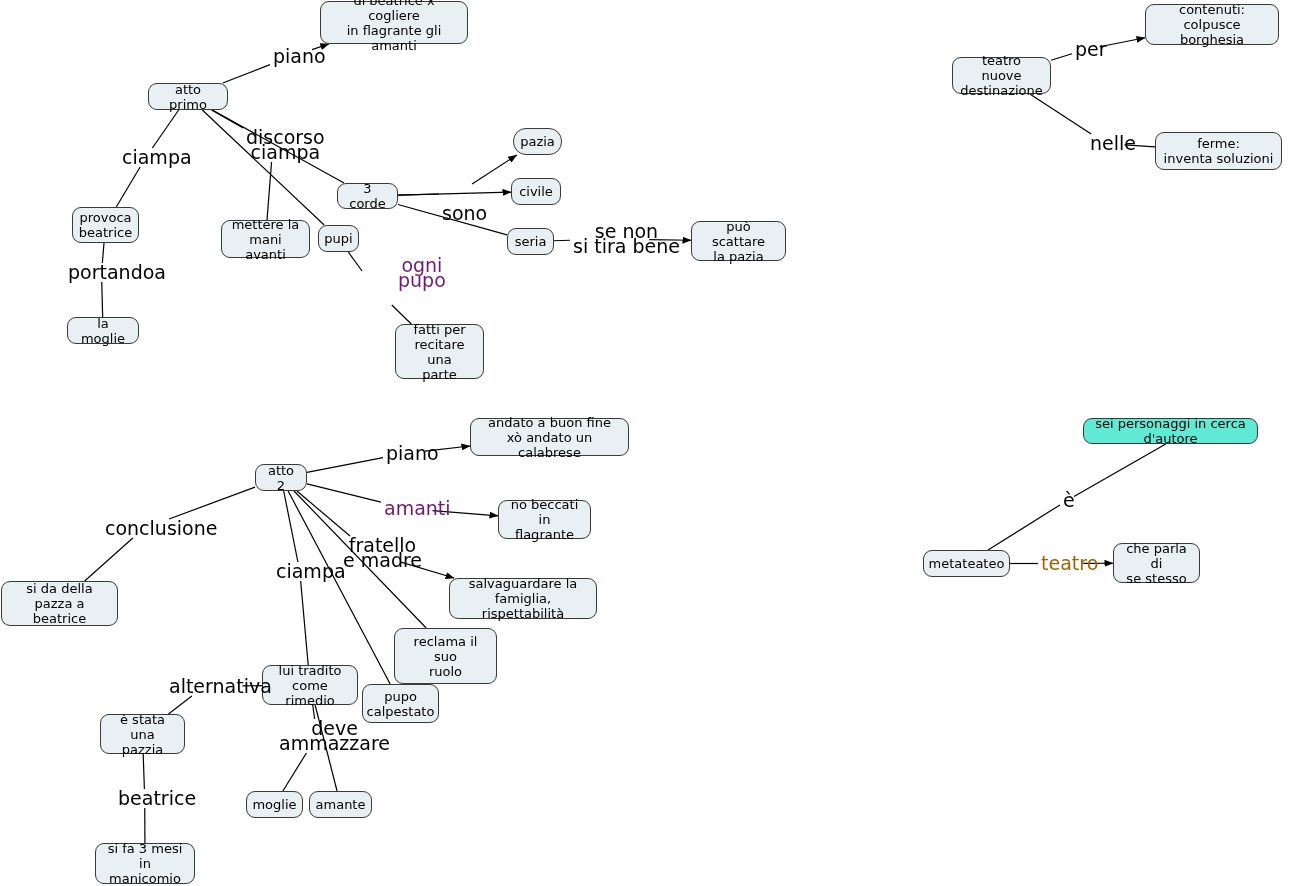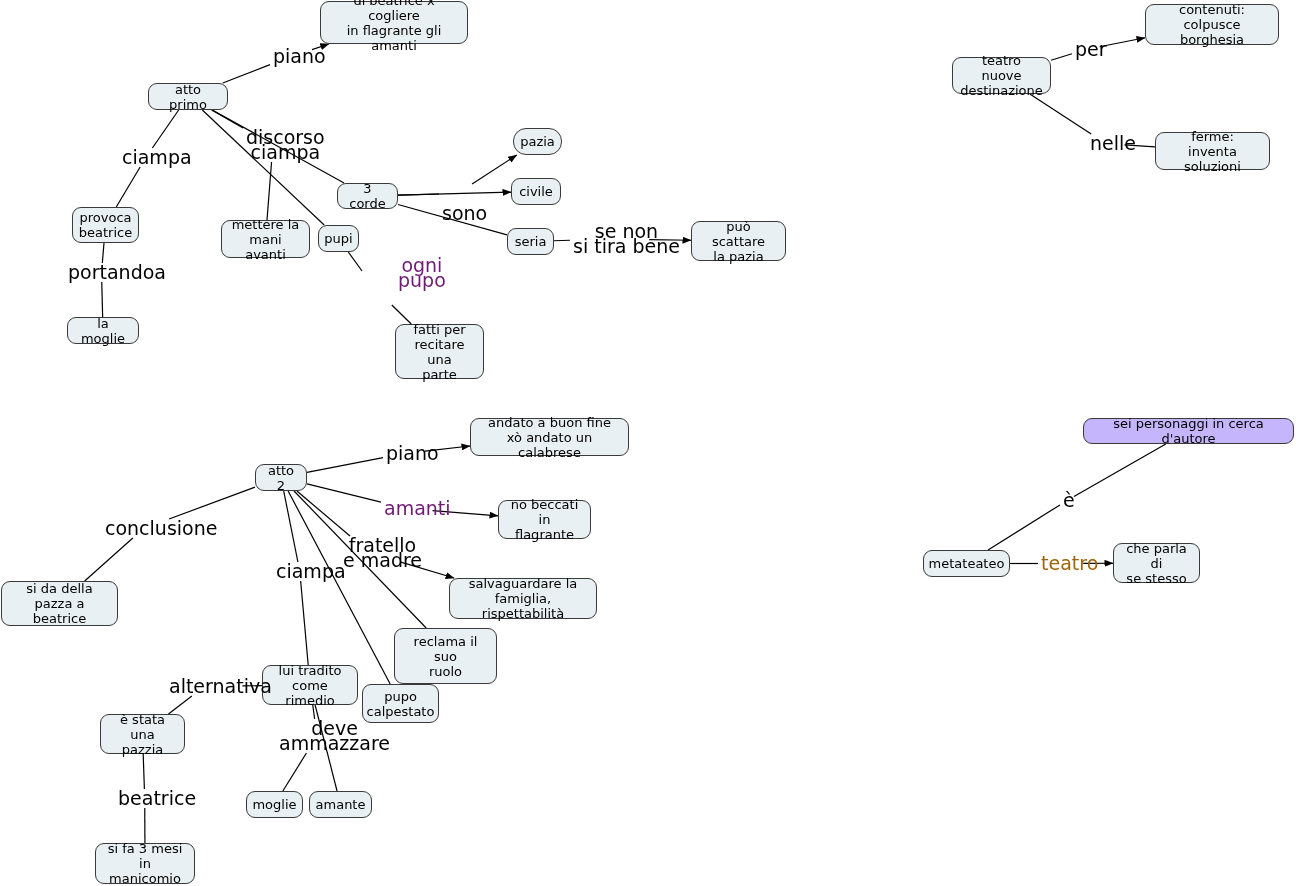--- a/index.html
+++ b/index.html
@@ -124,21 +124,21 @@
       <div class="node" style="left: 507px; top: 228px; width: 47px; height: 27px; background: rgb(233, 240, 243); border-color: rgb(58, 58, 58);">seria</div>
       <div class="node" style="left: 691px; top: 221px; width: 95px; height: 40px; background: rgb(233, 240, 243); border-color: rgb(58, 58, 58);">può scattare
 la pazia</div>
       <div class="node" style="left: 395px; top: 324px; width: 89px; height: 55px; background: rgb(233, 240, 243); border-color: rgb(58, 58, 58);">fatti per
 recitare una
 parte</div>
       <div class="node" style="left: 1145px; top: 4px; width: 134px; height: 41px; background: rgb(233, 240, 243); border-color: rgb(58, 58, 58);">contenuti:
 colpusce borghesia</div>
       <div class="node" style="left: 952px; top: 57px; width: 99px; height: 37px; background: rgb(233, 240, 243); border-color: rgb(58, 58, 58);">teatro nuove
 destinazione</div>
-      <div class="node" style="left: 1155px; top: 132px; width: 115px; height: 38px; background: rgb(233, 240, 243); border-color: rgb(58, 58, 58);">ferme:
+      <div class="node" style="left: 1155px; top: 132px; width: 127px; height: 38px; background: rgb(233, 240, 243); border-color: rgb(58, 58, 58);">ferme:
 inventa soluzioni</div>
       <div class="node" style="left: 470px; top: 418px; width: 159px; height: 38px; background: rgb(233, 240, 243); border-color: rgb(58, 58, 58);">andato a buon fine
 xò andato un calabrese</div>
       <div class="node" style="left: 255px; top: 464px; width: 52px; height: 27px; background: rgb(233, 240, 243); border-color: rgb(58, 58, 58);">atto 2</div>
       <div class="node" style="left: 498px; top: 500px; width: 93px; height: 39px; background: rgb(233, 240, 243); border-color: rgb(58, 58, 58);">no beccati in
 flagrante</div>
       <div class="node" style="left: 1px; top: 581px; width: 117px; height: 45px; background: rgb(233, 240, 243); border-color: rgb(58, 58, 58);">si da della
 pazza a beatrice</div>
       <div class="node" style="left: 449px; top: 578px; width: 148px; height: 41px; background: rgb(233, 240, 243); border-color: rgb(58, 58, 58);">salvaguardare la
 famiglia, rispettabilità</div>
@@ -147,21 +147,21 @@
       <div class="node" style="left: 262px; top: 665px; width: 96px; height: 40px; background: rgb(233, 240, 243); border-color: rgb(58, 58, 58);">lui tradito
 come rimedio</div>
       <div class="node" style="left: 362px; top: 684px; width: 77px; height: 39px; background: rgb(233, 240, 243); border-color: rgb(58, 58, 58);">pupo
 calpestato</div>
       <div class="node" style="left: 100px; top: 714px; width: 85px; height: 40px; background: rgb(233, 240, 243); border-color: rgb(58, 58, 58);">è stata una
 pazzia</div>
       <div class="node" style="left: 246px; top: 791px; width: 57px; height: 27px; background: rgb(233, 240, 243); border-color: rgb(58, 58, 58);">moglie</div>
       <div class="node" style="left: 309px; top: 791px; width: 63px; height: 27px; background: rgb(233, 240, 243); border-color: rgb(58, 58, 58);">amante</div>
       <div class="node" style="left: 95px; top: 843px; width: 100px; height: 41px; background: rgb(233, 240, 243); border-color: rgb(58, 58, 58);">si fa 3 mesi
 in manicomio</div>
-      <div class="node" style="left: 1083px; top: 418px; width: 211px; height: 26px; background: #c4b5fd; border-color: rgb(58, 58, 58);">sei personaggi in cerca d'autore</div>
+      <div class="node" style="left: 1083px; top: 418px; width: 175px; height: 26px; background: #5eead4; border-color: rgb(58, 58, 58);">sei personaggi in cerca d'autore</div>
       <div class="node" style="left: 923px; top: 550px; width: 87px; height: 27px; background: rgb(233, 240, 243); border-color: rgb(58, 58, 58);">metateateo</div>
       <div class="node" style="left: 1113px; top: 543px; width: 87px; height: 40px; background: rgb(233, 240, 243); border-color: rgb(58, 58, 58);">che parla di
 se stesso</div>
     </div>
   <div id="label-layer">
       <div class="elabel" style="left: 273px; top: 49px; color: rgb(0, 0, 0);">piano</div>
       <div class="elabel" style="left: 122px; top: 150px; color: rgb(0, 0, 0);">ciampa</div>
       <div class="elabel" style="left: 68px; top: 265px; color: rgb(0, 0, 0);">portandoa</div>
       <div class="elabel" style="left: 246px; top: 130px; color: rgb(0, 0, 0);">discorso
 ciampa</div>

